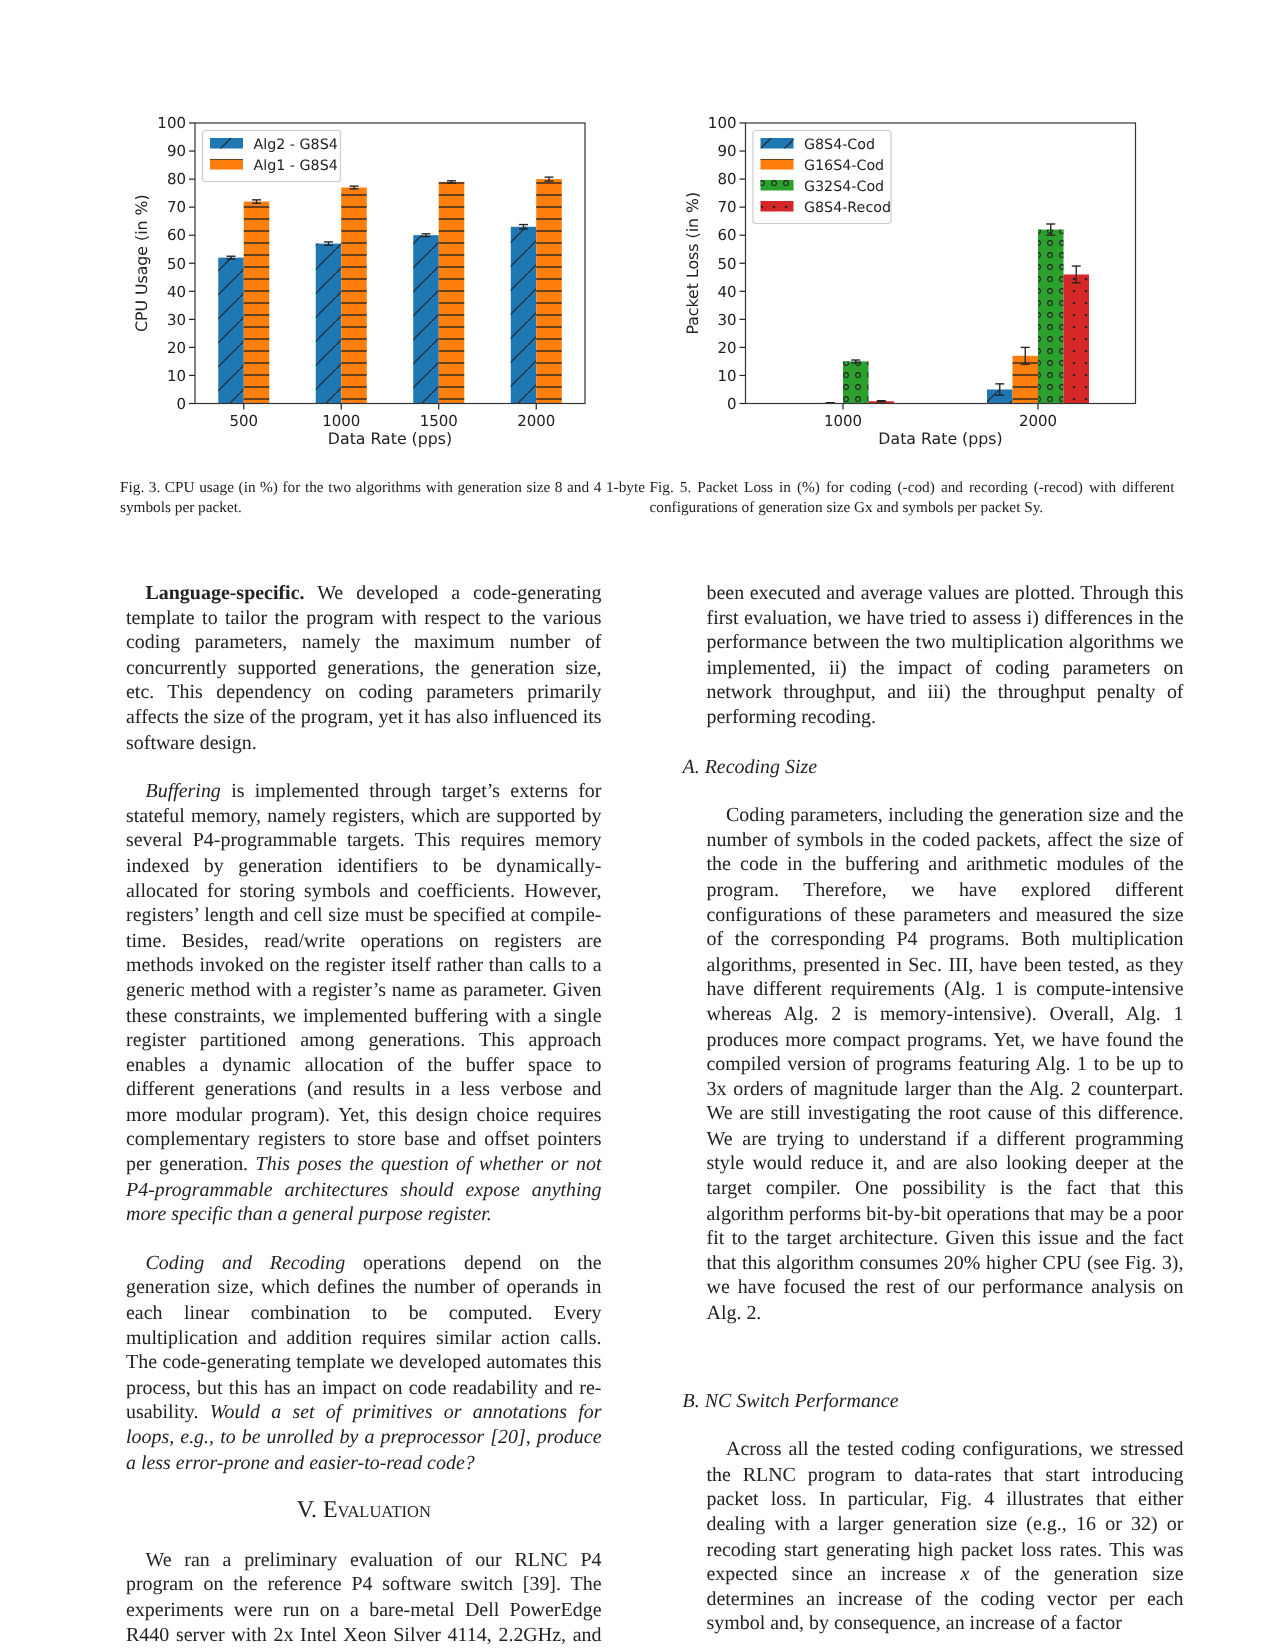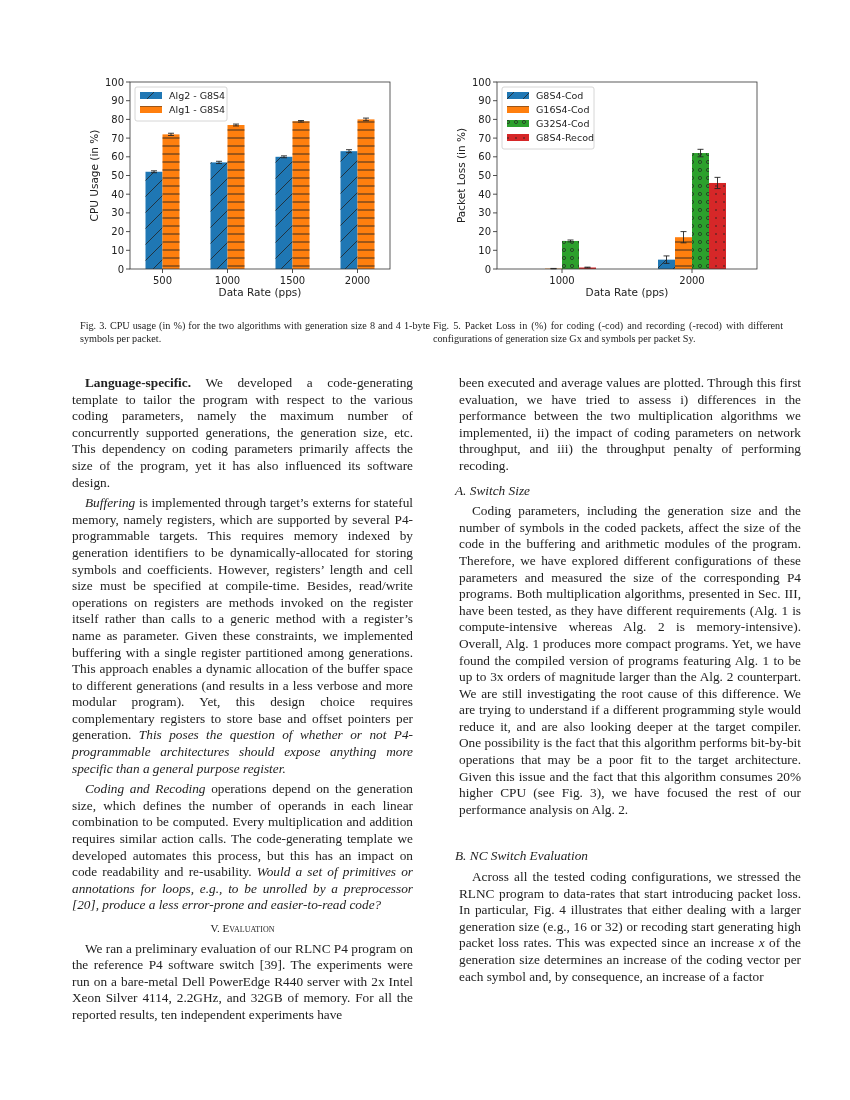--- a/index.html
+++ b/index.html
@@ -1,22 +1,22 @@
 <!DOCTYPE html>
 <html><head>
 <meta charset="utf-8">
 <style>
   html,body{margin:0;padding:0;background:#fff;}
   body{width:850px;height:1100px;position:relative;overflow:hidden;font-family:"Liberation Serif","DejaVu Serif",serif;color:#222;}
   .fig{position:absolute;}
   .cap{position:absolute;font-size:10.2px;line-height:13px;text-align:justify;}
   .col{position:absolute;font-size:13.3px;line-height:16.6px;text-align:justify;}
-  .col p{margin:4px;text-indent:13px;font-family:Liberation Serif, serif;}
+  .col p{margin:16px;text-indent:13px;font-family:Liberation Serif, serif;}
   .col p.noind{text-indent:0;}
-  .sec{text-align:center;margin:6px 0 4px 0;font-size:11px;}
+  .sec{text-align:center;margin:6px 0 4px 0;font-size:16px;}
   .sc{font-variant:small-caps;}
   .sub{font-style:italic;margin:8px 0 4px 0;}
   .gap{height:18px;}
   svg text{font-family:"DejaVu Sans","Liberation Sans",sans-serif;fill:#222;}
 </style>
 </head>
 <body>
 
 <div class="fig" style="left:80px;top:70px;width:320px;height:240px;">
   <svg id="fig3svg" width="320" height="240">
@@ -219,18 +219,18 @@
 <div class="col" style="left:68px;top:371px;width:349px;">
   <p><b>Language-specific.</b><span> We developed a code-generating template to tailor the program with respect to the various coding parameters, namely the maximum number of concurrently supported generations, the generation size, etc. This dependency on coding parameters primarily affects the size of the program, yet it has also influenced its software design.</span></p>
   <p><i>Buffering</i><span> is implemented through target’s externs for stateful memory, namely registers, which are supported by several P4-programmable targets. This requires memory indexed by generation identifiers to be dynamically-allocated for storing symbols and coefficients. However, registers’ length and cell size must be specified at compile-time. Besides, read/write operations on registers are methods invoked on the register itself rather than calls to a generic method with a register’s name as parameter. Given these constraints, we implemented buffering with a single register partitioned among generations. This approach enables a dynamic allocation of the buffer space to different generations (and results in a less verbose and more modular program). Yet, this design choice requires complementary registers to store base and offset pointers per generation. </span><i>This poses the question of whether or not P4-programmable architectures should expose anything more specific than a general purpose register.</i></p>
   <p><i>Coding and Recoding</i><span> operations depend on the generation size, which defines the number of operands in each linear combination to be computed. Every multiplication and addition requires similar action calls. The code-generating template we developed automates this process, but this has an impact on code readability and re-usability. </span><i>Would a set of primitives or annotations for loops, e.g., to be unrolled by a preprocessor [20], produce a less error-prone and easier-to-read code?</i></p>
   <div class="sec"><span>V. </span><span class="sc">Evaluation</span></div>
   <p>We ran a preliminary evaluation of our RLNC P4 program on the reference P4 software switch [39]. The experiments were run on a bare-metal Dell PowerEdge R440 server with 2x Intel Xeon Silver 4114, 2.2GHz, and 32GB of memory. For all the reported results, ten independent experiments have</p>
 </div>
 
 <div class="col" style="left:455px;top:371px;width:350px;">
   <p class="noind">been executed and average values are plotted. Through this first evaluation, we have tried to assess i) differences in the performance between the two multiplication algorithms we implemented, ii) the impact of coding parameters on network throughput, and iii) the throughput penalty of performing recoding.</p>
-  <div class="sub">A.  Switch Size</div>
+  <div class="sub">A.  Recoding Size</div>
   <p>Coding parameters, including the generation size and the number of symbols in the coded packets, affect the size of the code in the buffering and arithmetic modules of the program. Therefore, we have explored different configurations of these parameters and measured the size of the corresponding P4 programs. Both multiplication algorithms, presented in Sec. III, have been tested, as they have different requirements (Alg. 1 is compute-intensive whereas Alg. 2 is memory-intensive). Overall, Alg. 1 produces more compact programs. Yet, we have found the compiled version of programs featuring Alg. 1 to be up to 3x orders of magnitude larger than the Alg. 2 counterpart. We are still investigating the root cause of this difference. We are trying to understand if a different programming style would reduce it, and are also looking deeper at the target compiler. One possibility is the fact that this algorithm performs bit-by-bit operations that may be a poor fit to the target architecture. Given this issue and the fact that this algorithm consumes 20% higher CPU (see Fig. 3), we have focused the rest of our performance analysis on Alg. 2.</p>
   <div class="gap"></div>
-  <div class="sub">B.  NC Switch Evaluation</div>
+  <div class="sub">B.  NC Switch Performance</div>
   <p><span>Across all the tested coding configurations, we stressed the RLNC program to data-rates that start introducing packet loss. In particular, Fig. 4 illustrates that either dealing with a larger generation size (e.g., 16 or 32) or recoding start generating high packet loss rates. This was expected since an increase </span><i>x</i><span> of the generation size determines an increase of the coding vector per each symbol and, by consequence, an increase of a factor</span></p>
 </div>
 
 </body></html>

